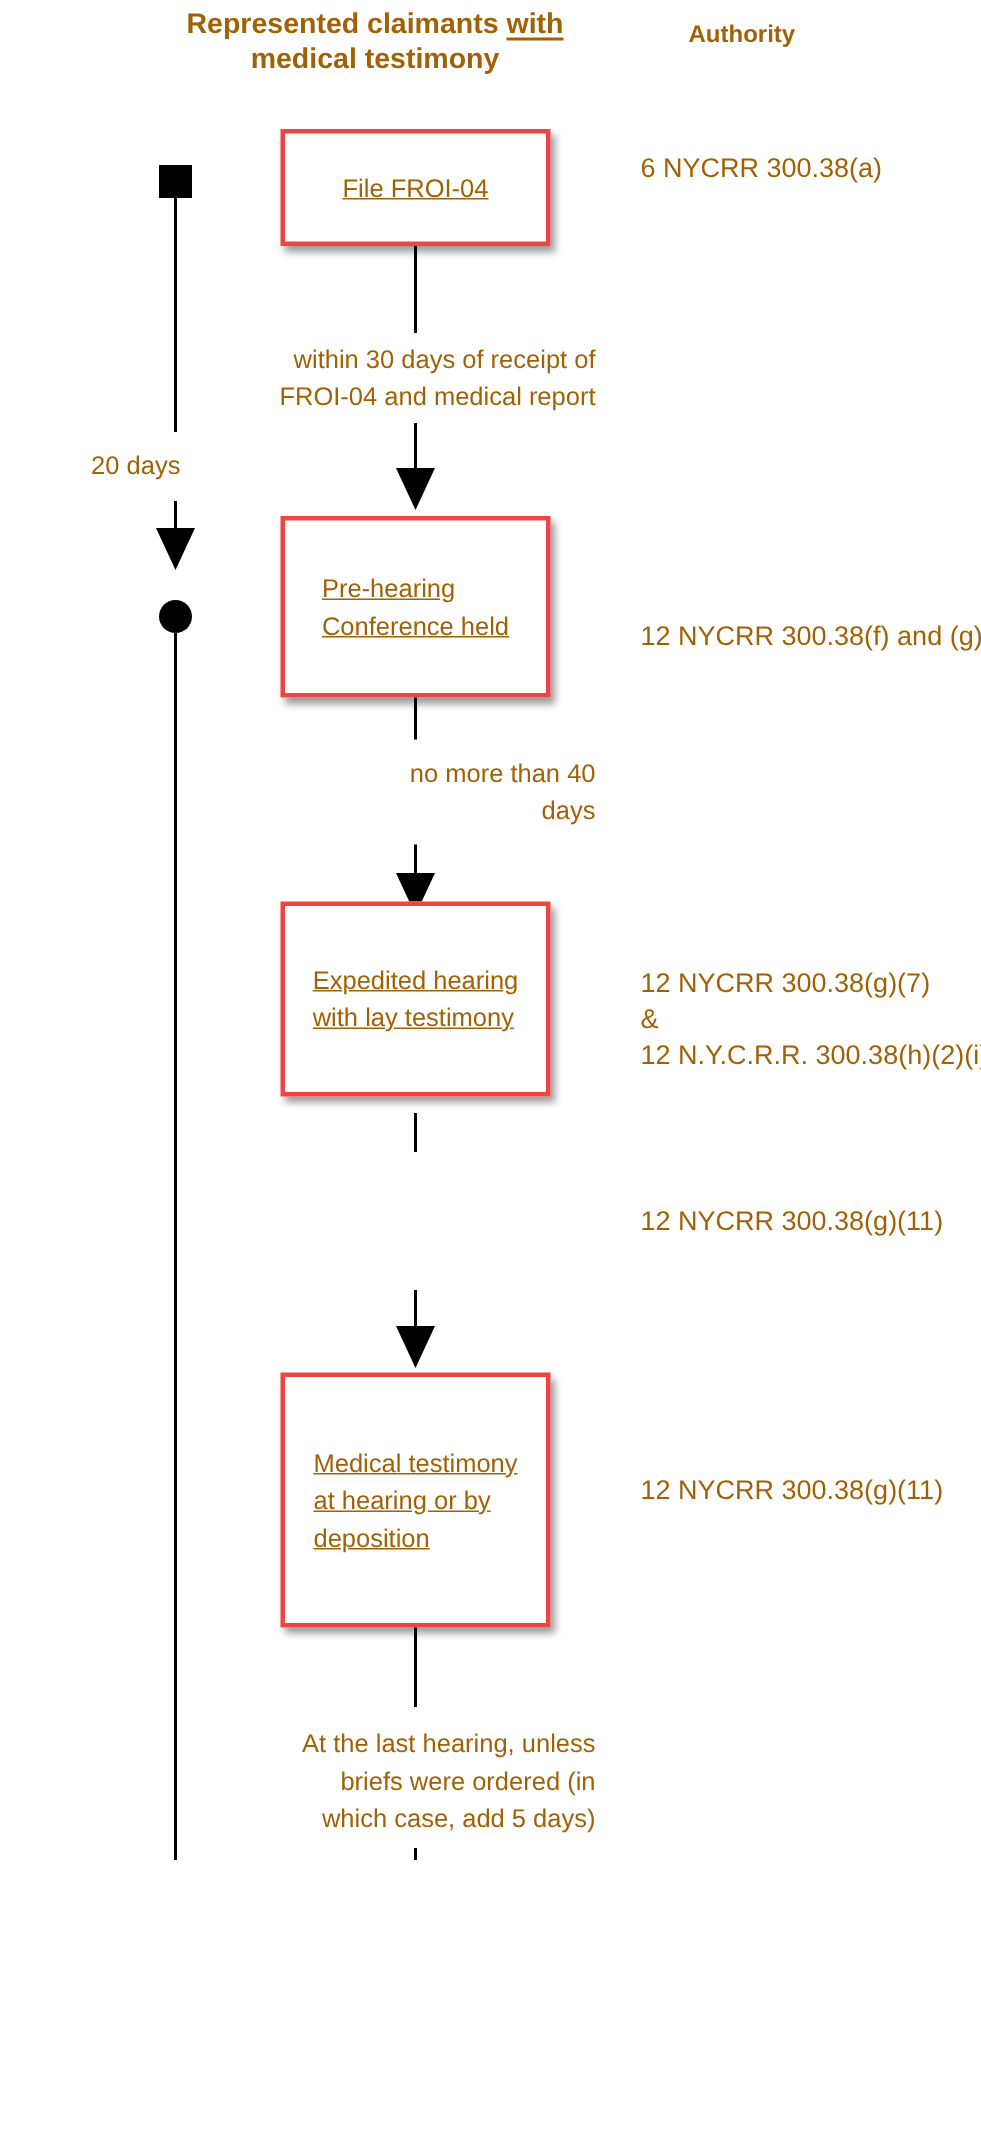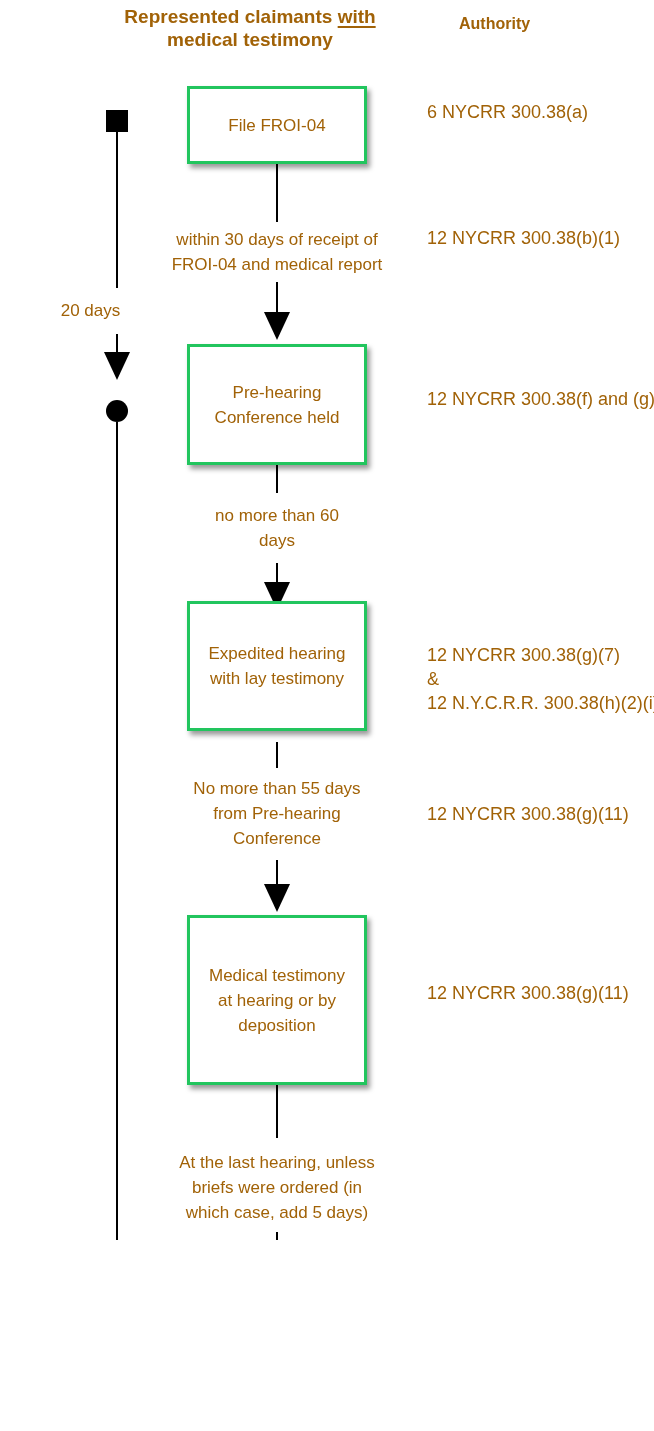--- a/index.html
+++ b/index.html
@@ -17,29 +17,30 @@
     text-align:center;font-size:19px;font-weight:bold;line-height:23px;
   }
   .hdr-left .u{text-decoration:underline;text-decoration-thickness:2px;text-underline-offset:3px;}
   .hdr-right{
     position:absolute;left:415px;top:15px;
     font-size:16px;font-weight:bold;
   }
   .box{
     position:absolute;left:143px;width:180px;
     box-sizing:border-box;
-    background:#fff;border:3px solid #22c55e;
+    background:#fff;border:3px solid #ef4444;
     box-shadow:3px 4px 5px rgba(0,0,0,0.40);
     display:flex;align-items:center;justify-content:center;
-    text-align:center;font-size:17px;line-height:25px;
+    font-size:17px;line-height:25px;
     white-space:pre-line;
+    text-decoration:underline;
   }
   .flow-label{
     position:absolute;left:113px;width:240px;
-    text-align:center;font-size:17px;line-height:25px;
+    text-align:right;font-size:17px;line-height:25px;
     white-space:pre-line;
   }
   .vline{position:absolute;width:2px;background:#000;}
   .arrowhead{
     position:absolute;width:0;height:0;
     border-left:13px solid transparent;
     border-right:13px solid transparent;
     border-top:28px solid #000;
   }
   .rail-square{position:absolute;left:62px;top:110px;width:22px;height:22px;background:#000;}
@@ -82,54 +83,50 @@
   <div class="flow-label" style="top:227px;">within 30 days of receipt of
 FROI-04 and medical report</div>
   <div class="vline" style="left:232px;top:282px;height:30px;"></div>
   <div class="arrowhead" style="left:220px;top:312px;"></div>
 
   <div class="box" style="top:344px;height:121px;">
     <span>Pre-hearing
 Conference held</span>
   </div>
   <div class="vline" style="left:232px;top:465px;height:28px;"></div>
-  <div class="flow-label" style="top:503px;">no more than 60
+  <div class="flow-label" style="top:503px;">no more than 40
 days</div>
   <div class="vline" style="left:232px;top:563px;height:21px;"></div>
   <div class="arrowhead" style="left:220px;top:582px;"></div>
 
   <div class="box" style="top:601px;height:130px;">
     <span>Expedited hearing
 with lay testimony</span>
   </div>
   <div class="vline" style="left:232px;top:742px;height:26px;"></div>
-  <div class="flow-label" style="top:776px;">No more than 55 days
-from Pre-hearing
-Conference</div>
   <div class="vline" style="left:232px;top:860px;height:26px;"></div>
   <div class="arrowhead" style="left:220px;top:884px;"></div>
 
   <div class="box" style="top:915px;height:170px;">
     <span>Medical testimony
 at hearing or by
 deposition</span>
   </div>
   <div class="vline" style="left:232px;top:1085px;height:53px;"></div>
   <div class="flow-label" style="top:1150px;">At the last hearing, unless
 briefs were ordered (in
 which case, add 5 days)</div>
   <div class="vline" style="left:232px;top:1232px;height:45px;"></div>
   <div class="arrowhead" style="left:220px;top:1275px;"></div>
 
   <div class="box" style="top:1361px;height:95px;">
     <span>FInal Decision</span>
   </div>
 
   <div class="authority-item" style="top:100px;">6 NYCRR 300.38(a)</div>
-  <div class="authority-item" style="top:226px;">12 NYCRR 300.38(b)(1)</div>
-  <div class="authority-item" style="top:387px;">12 NYCRR 300.38(f) and (g)</div>
+  <div class="authority-item" style="top:412px;">12 NYCRR 300.38(f) and (g)</div>
   <div class="authority-item" style="top:643px;">12 NYCRR 300.38(g)(7)
 &amp;
 12 N.Y.C.R.R. 300.38(h)(2)(i)</div>
   <div class="authority-item" style="top:802px;">12 NYCRR 300.38(g)(11)</div>
   <div class="authority-item" style="top:981px;">12 NYCRR 300.38(g)(11)</div>
 
 </div>
 
 </body></html>

